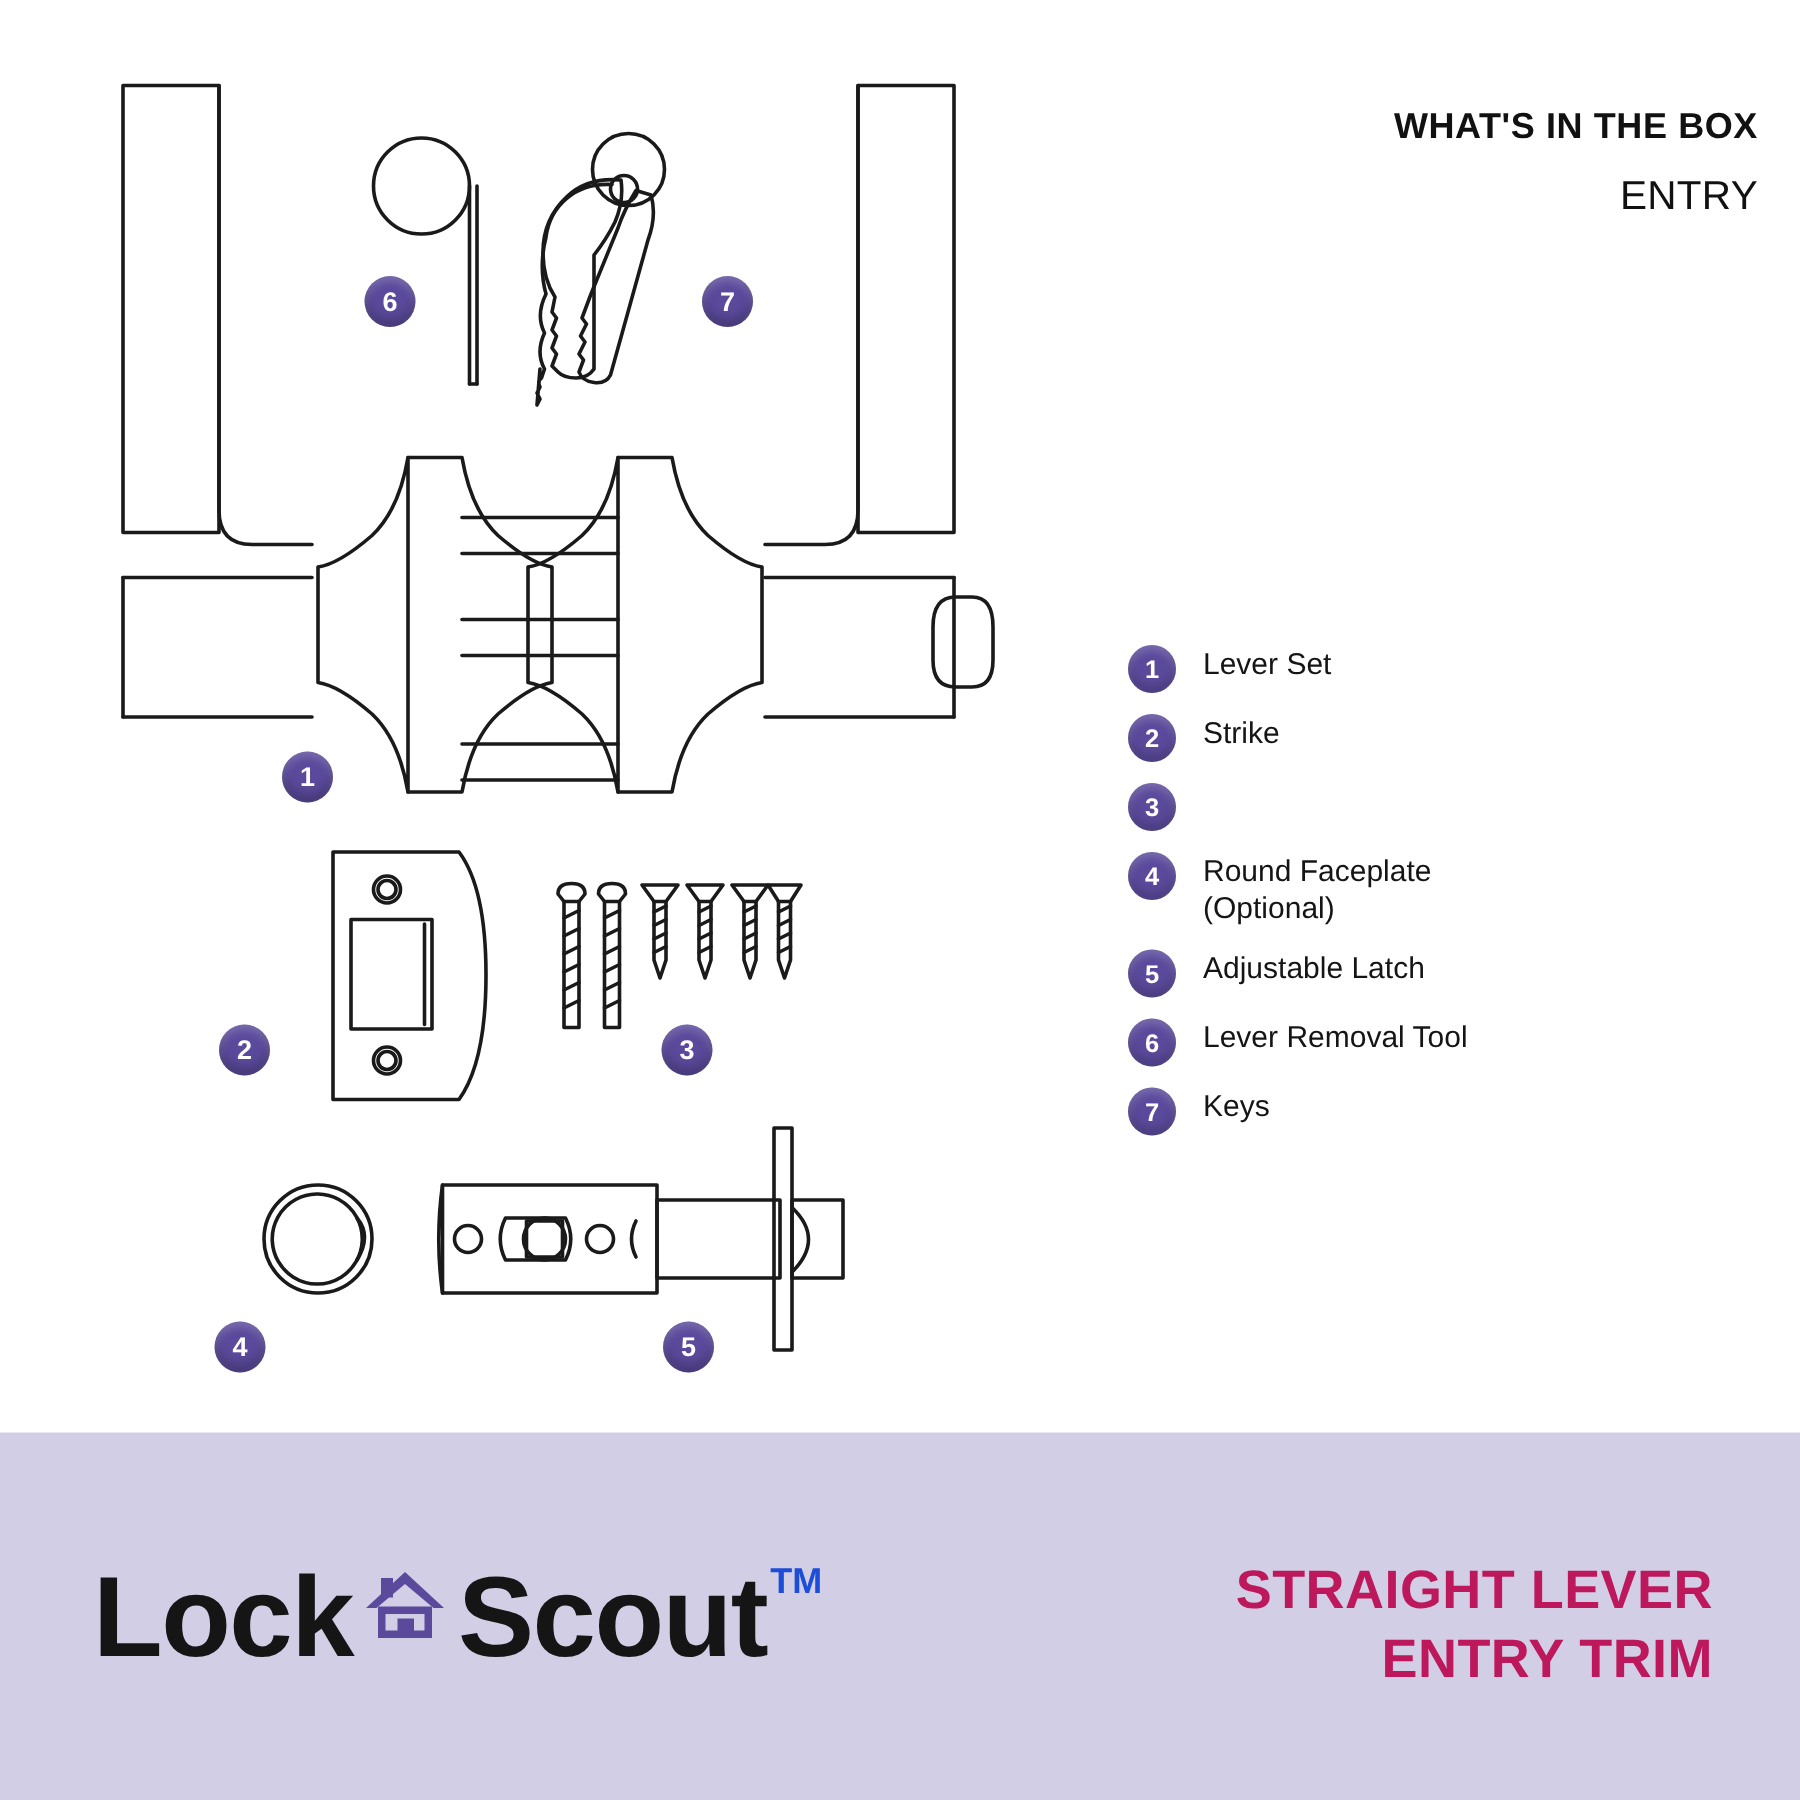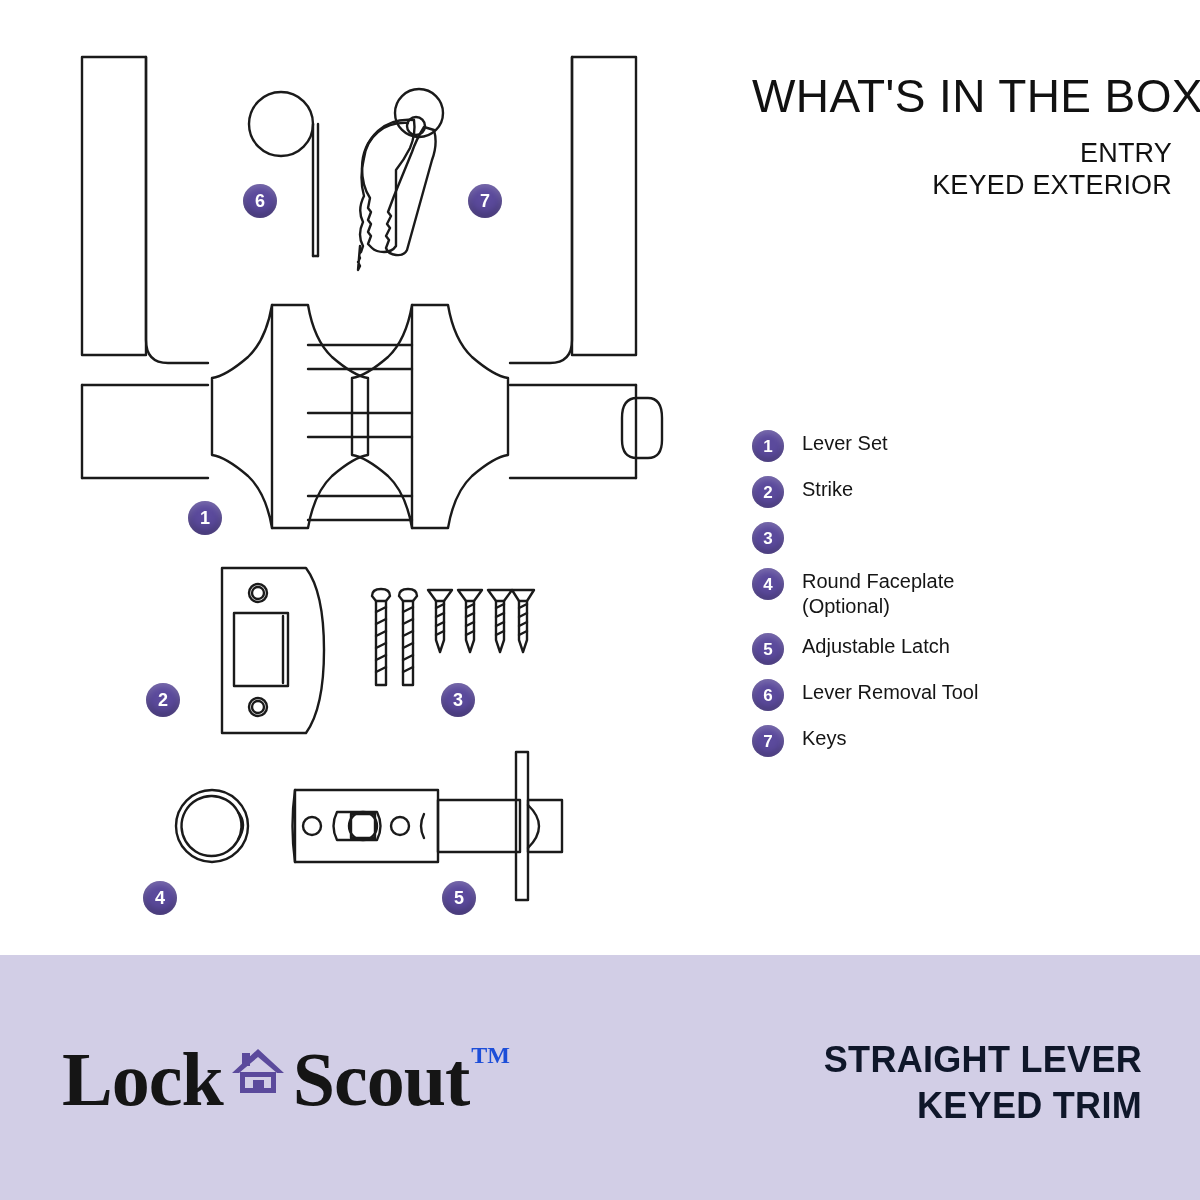--- a/index.html
+++ b/index.html
@@ -13,22 +13,22 @@
 
   .sheet{position:absolute;inset:0;}
 
   
   .header{
     position:absolute;
     left:752px; top:72px; width:420px;
     text-align:right;
   }
   .header .title{
-    font-size:46px;
-    font-weight:normal;
+    font-size:24px;
+    font-weight:bold;
     letter-spacing:.4px;
     color:#111111;
     line-height:1.05;
     margin:0;
     white-space:nowrap;
   }
   .header .sub{
     margin:0;
     font-size:27px;
     font-weight:400;
@@ -101,21 +101,20 @@
     position:absolute;
     left:0;top:955px;width:1200px;height:245px;
     background:#d2cee6;
   }
   .brand{
     position:absolute;
     left:62px; top:86px;
     display:flex;
     align-items:baseline;
     white-space:nowrap;
-    font-family:Liberation Serif, serif;
   }
   .brand .word{
     font-size:76px;
     font-weight:bold;
     color:#151515;
     letter-spacing:-1px;
     line-height:1;
   }
   .brand .house{
     margin:0 6px;
@@ -131,21 +130,21 @@
     left:2px;
   }
   .footer-right{
     position:absolute;
     right:58px; top:82px;
     text-align:right;
   }
   .footer-right div{
     font-size:36px;
     font-weight:bold;
-    color:#0f172a;
+    color:#be185d;
     line-height:1.28;
     letter-spacing:.3px;
     white-space:nowrap;
   }
 </style>
 </head>
 <body>
 
 <div class="sheet">
 
@@ -352,21 +351,20 @@
     <div class="cal cal3">3</div>
     <div class="cal cal4">4</div>
     <div class="cal cal5">5</div>
     <div class="cal cal6">6</div>
     <div class="cal cal7">7</div>
   </div>
 
   <div class="header">
     <p class="title">WHAT'S IN THE BOX</p>
     <p class="sub first">ENTRY</p>
-    <p class="sub">KEYED EXTERIOR</p>
   </div>
 
   <div class="legend">
 
     <div class="legend-row">
       <div class="badge">1</div>
       <div class="legend-label">Lever Set</div>
     </div>
 
     <div class="legend-row">
@@ -417,18 +415,18 @@
 
           <rect x="24" y="37" width="11" height="13" fill="#5b4a9c"></rect>
         </svg>
       </span>
       <span class="word">Scout</span>
       <span class="tm">TM</span>
     </div>
 
     <div class="footer-right">
       <div>STRAIGHT LEVER</div>
-      <div>KEYED TRIM</div>
+      <div>ENTRY TRIM</div>
     </div>
 
   </div>
 
 </div>
 
 </body></html>

